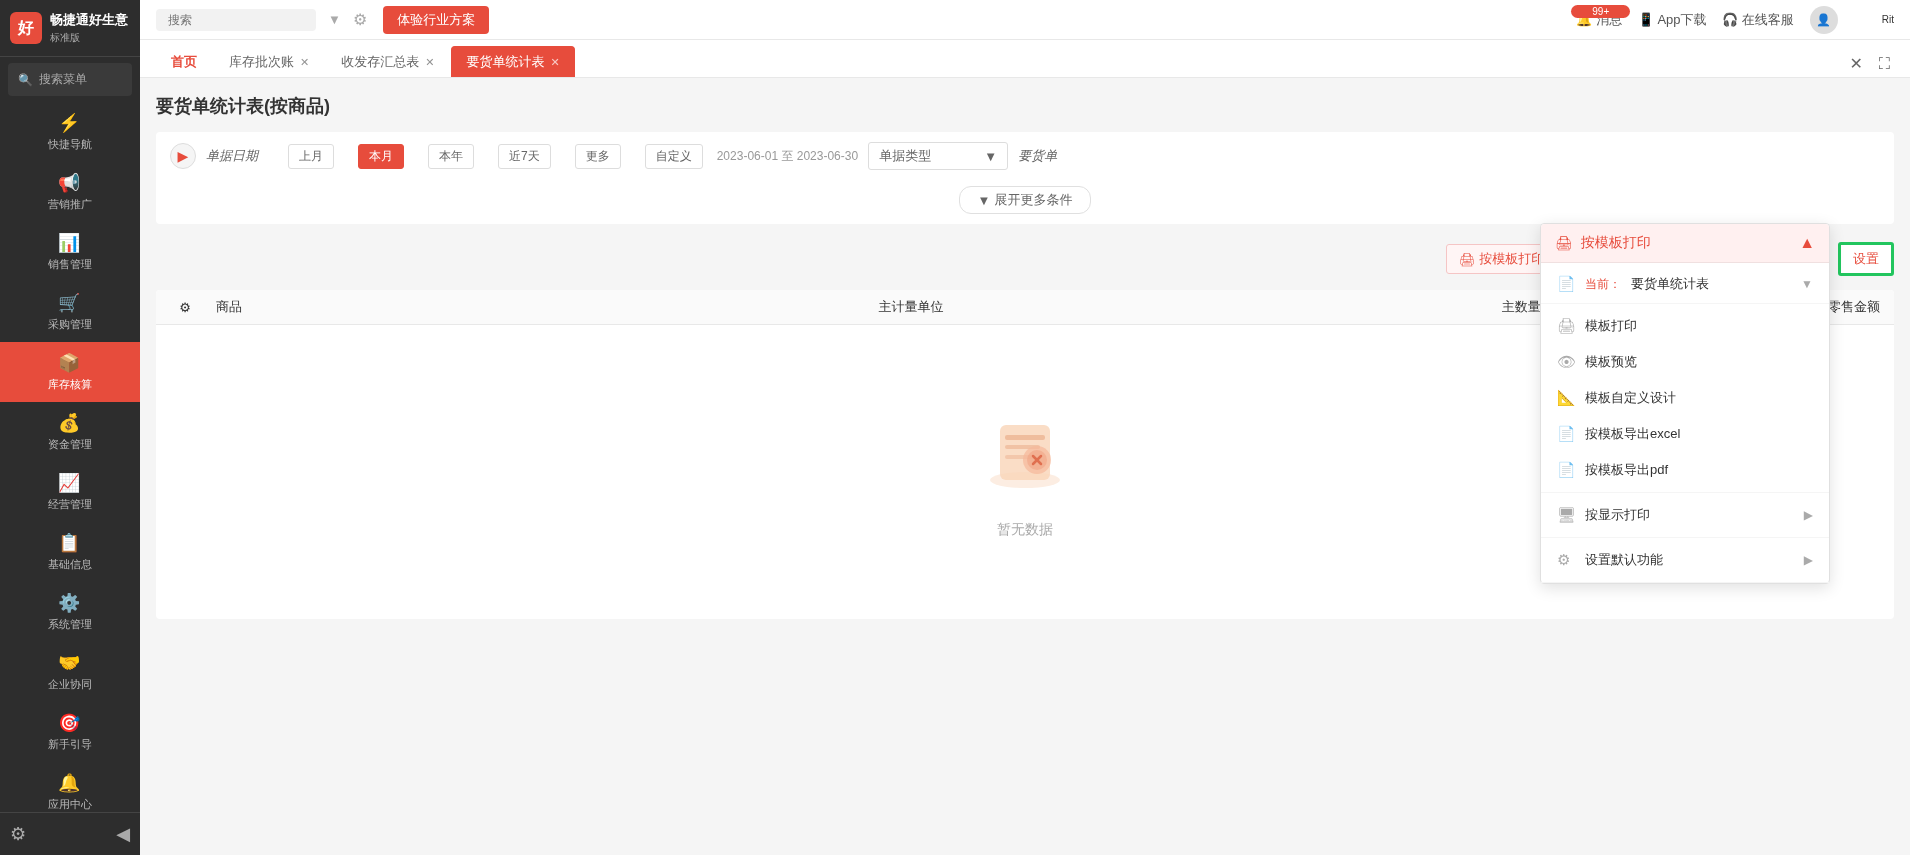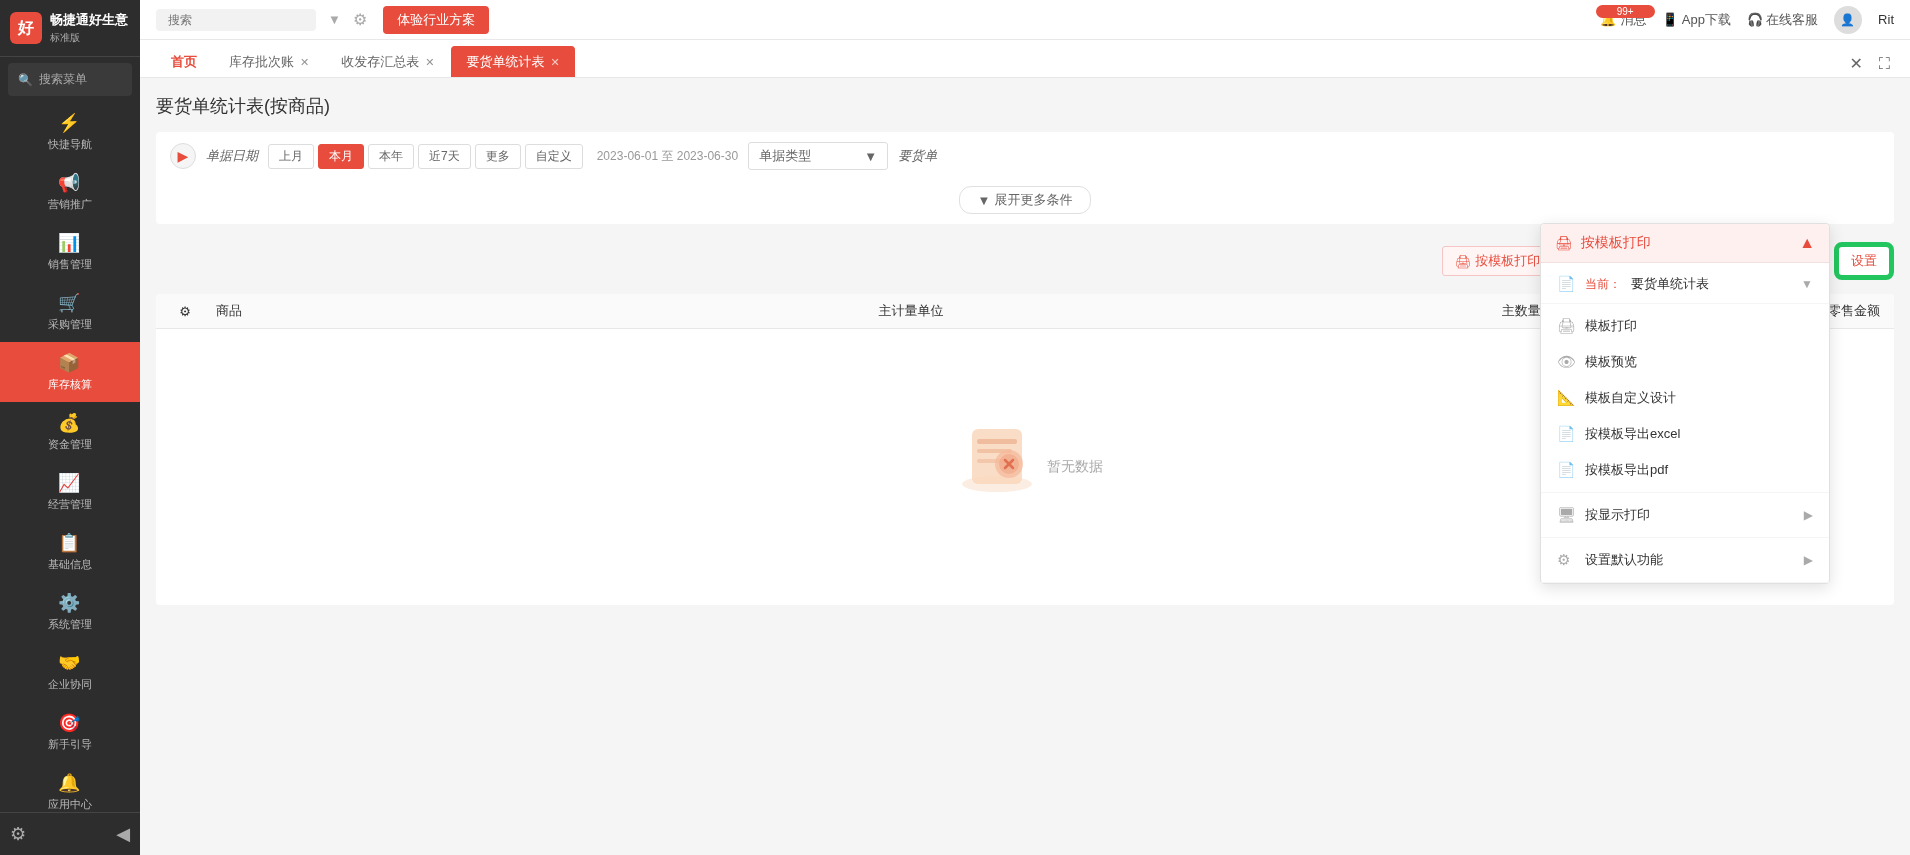--- a/index.html
+++ b/index.html
@@ -168,21 +168,21 @@
     .tab .close-icon { font-size: 11px; opacity: 0.7; }
     .tab.home { color: #e74c3c; font-weight: bold; }
     .tab-actions { margin-left: auto; display: flex; align-items: center; gap: 8px; }
     .tab-action-btn { background: none; border: none; font-size: 16px; cursor: pointer; color: #666; padding: 4px; }
 
     
     .content { flex: 1; overflow: hidden; padding: 16px; position: relative; }
 
     .page-title {
       font-size: 18px;
-      font-weight: normal;
+      font-weight: bold;
       color: #333;
       margin-bottom: 14px;
     }
 
     
     .filter-bar {
       background: #fff;
       border-radius: 4px;
       padding: 10px 14px;
       margin-bottom: 10px;
@@ -208,20 +208,21 @@
     .filter-label { font-size: 13px; color: #666; font-style: italic; }
     .filter-date-btns { display: flex; gap: 4px; align-items: center; }
     .date-btn {
       padding: 3px 10px;
       font-size: 12px;
       border: 1px solid #ddd;
       border-radius: 3px;
       cursor: pointer;
       background: #fff;
       color: #666;
+      margin-left: 20px;
     }
     .date-btn.active {
       background: #e74c3c;
       color: #fff;
       border-color: #e74c3c;
     }
     .date-range { font-size: 12px; color: #999; margin-left: 4px; }
 
     .filter-select {
       display: flex;
@@ -276,21 +277,21 @@
       font-weight: 500;
     }
     .th-settings { width: 30px; display: flex; align-items: center; justify-content: center; }
     .th-product { flex: 2; }
     .th-unit { flex: 1; }
     .th-qty { flex: 1; text-align: right; }
     .th-amount { flex: 1; text-align: right; }
 
     .empty-state {
       display: flex;
-      flex-direction: row;
+      flex-direction: column;
       align-items: center;
       justify-content: center;
       padding: 80px 0;
     }
     .empty-icon {
       width: 100px;
       height: 100px;
       margin-bottom: 16px;
     }
     .empty-text { color: #aaa; font-size: 14px; }
@@ -384,24 +385,24 @@
       gap: 10px;
     }
     .dropdown-current .di-icon { color: #aaa; font-size: 15px; width: 18px; }
     .dropdown-current .current-text { font-size: 12px; color: #e74c3c; }
     .dropdown-current .current-label { font-size: 13px; color: #333; flex: 1; }
     .dropdown-current .arrow { color: #aaa; font-size: 12px; }
 
     
     .settings-btn {
       padding: 5px 12px;
-      border: 5px solid #22c55e;
+      border: 3px solid #22c55e;
       color: #e74c3c;
       background: #fff;
-      border-radius: 8px;
+      border-radius: 3px;
       cursor: pointer;
       font-size: 13px;
     }
   </style>
 </head>
 <body>
 
 <div class="sidebar">
   <div class="sidebar-logo">
     <div class="logo-icon">好</div>
@@ -492,21 +493,21 @@
         <span>📱</span>
         <span>App下载</span>
       </div>
       <div class="link">
         <span>🎧</span>
         <span>在线客服</span>
       </div>
       <div class="avatar-circle">
         <span>👤</span>
       </div>
-      <span style="color:#333;font-size:13px;">Rit</span>
+      <span style="color:#333;font-size:10px;margin-left:28px;">Rit</span>
     </div>
   </div>
 
   <div class="tabs-bar">
     <div class="tab home">
       <span>首页</span>
     </div>
     <div class="tab">
       <span>库存批次账</span>
       <span class="close-icon">✕</span>

